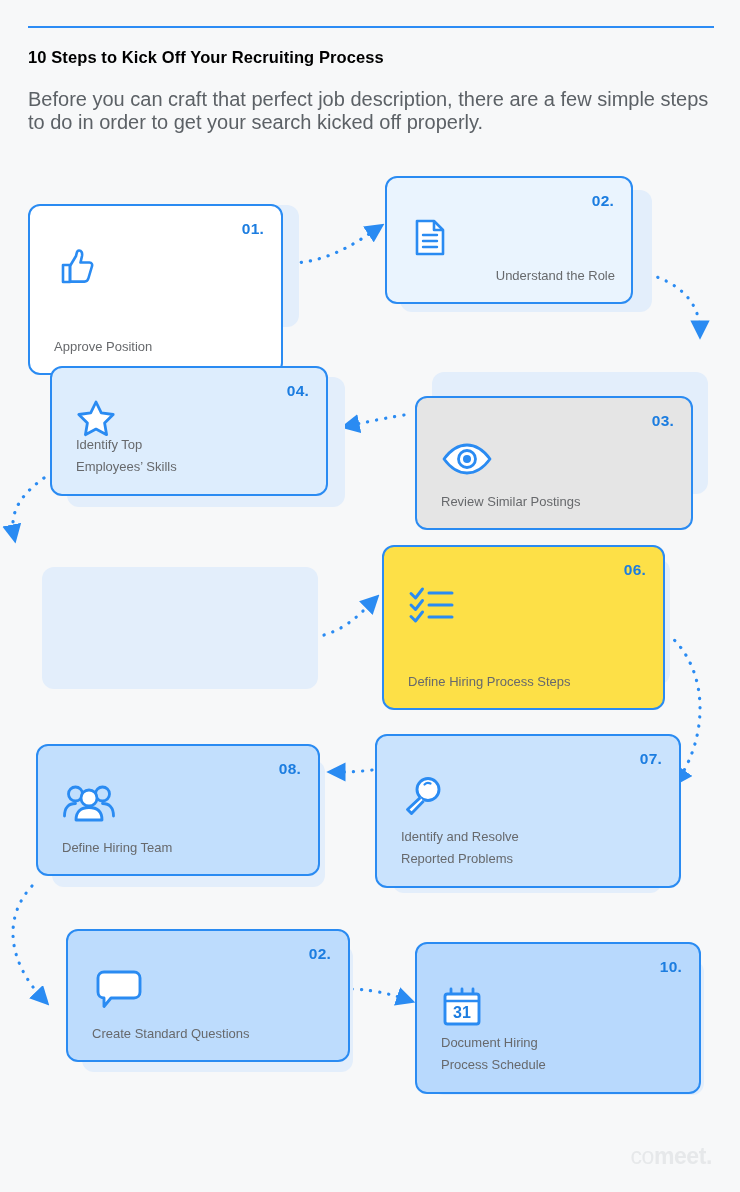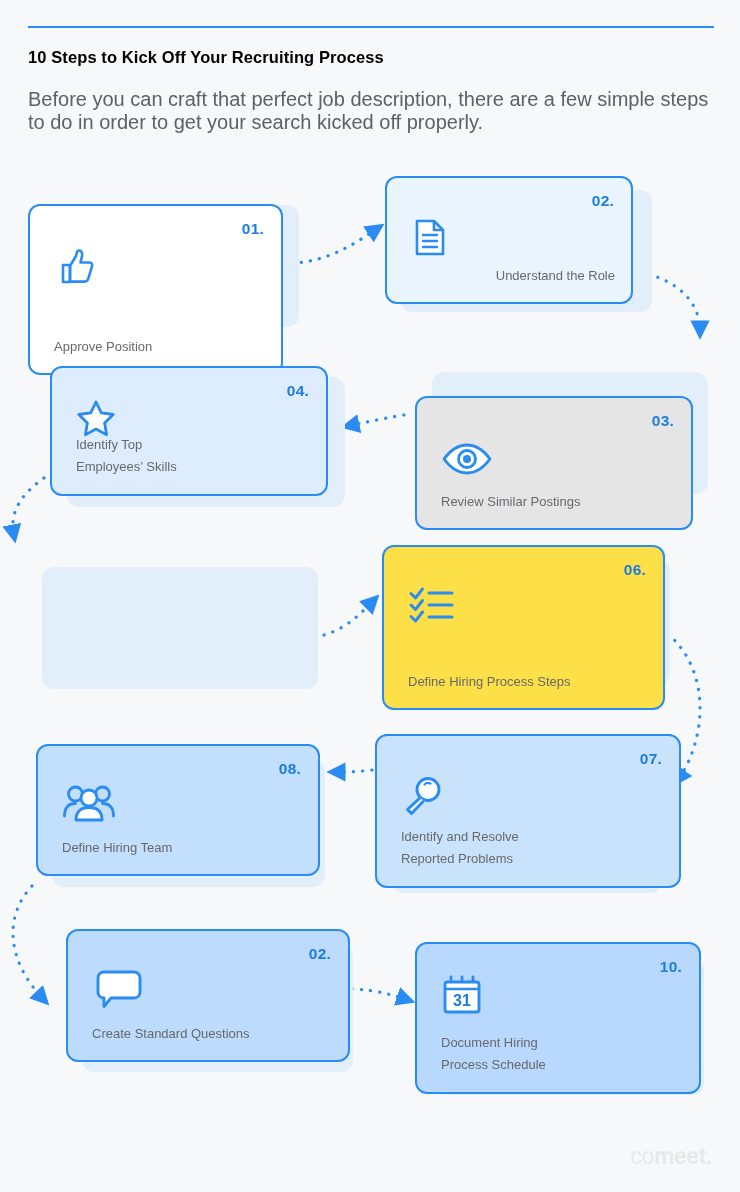--- a/index.html
+++ b/index.html
@@ -254,21 +254,21 @@
       <svg width="54" height="40" viewBox="0 0 54 40">
         <path d="M6 9 C6 5.5 8.5 3 12 3 H42 C45.5 3 48 5.5 48 9 V23 C48 26.5 45.5 29 42 29
                  H19 L12 37.5 V29 C8.5 29 6 26.5 6 23 z" fill="#ffffff" stroke="#2a8bf2" stroke-width="2.9" stroke-linejoin="round"></path>
       </svg>
     </div>
     <div class="card-label">Create Standard Questions</div>
   </div>
 
   <div class="card" style="left:415px; top:942px; width:286px; height:152px; background:#b8d9fd;">
     <div class="card-num">10.</div>
-    <div class="card-icon" style="top:28px;">
+    <div class="card-icon" style="top:40px;">
       <svg width="42" height="44" viewBox="0 0 42 44">
         <path d="M10 5 V12 M21 5 V12 M32 5 V12" fill="none" stroke="#2a8bf2" stroke-width="2.8" stroke-linecap="round"></path>
         <rect x="4" y="10" width="34" height="30" rx="2.5" fill="#ffffff" stroke="#2a8bf2" stroke-width="2.9"></rect>
         <path d="M4 17 H38" fill="none" stroke="#2a8bf2" stroke-width="2.6"></path>
         <text x="21" y="34" text-anchor="middle" fill="#1c7de0" font-family="Liberation Sans, sans-serif" font-size="16" font-weight="bold">31</text>
       </svg>
     </div>
     <div class="card-label two-line">Document Hiring<br>Process Schedule</div>
   </div>
 

